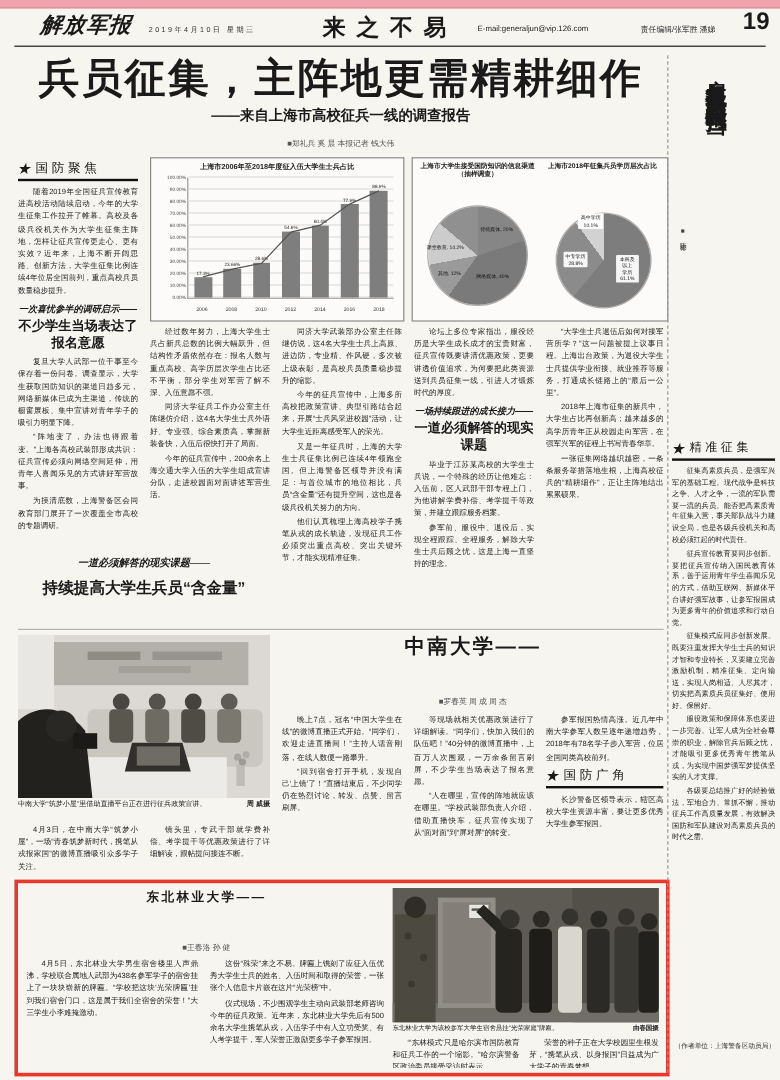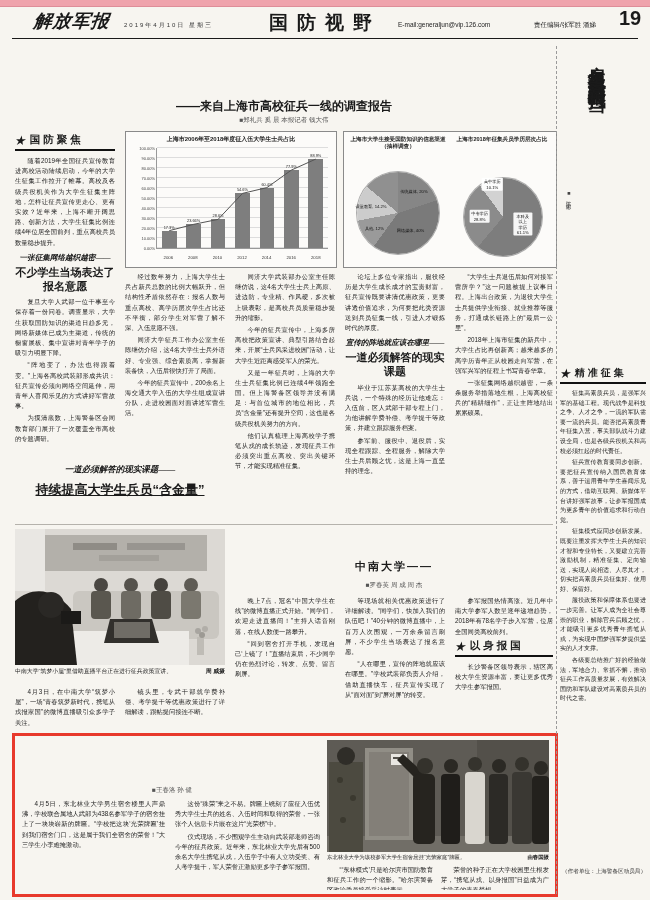--- a/index.html
+++ b/index.html
@@ -12,21 +12,21 @@
         font-weight:bold;font-style:italic;font-size:18px;letter-spacing:1px;transform:skewX(-6deg);}
   .hdate{position:absolute;left:124px;top:21px;font-size:6px;letter-spacing:2px;color:#333;}
   .hsection{position:absolute;left:50%;transform:translateX(-50%);top:10px;font-size:19px;font-weight:bold;letter-spacing:9px;}
   .hemail{position:absolute;left:398px;top:21px;font-size:6.5px;color:#222;}
   .heditor{position:absolute;left:534px;top:21px;font-size:6.5px;color:#222;}
   .hpage{position:absolute;left:619px;top:7px;font-size:20px;font-weight:bold;}
   .hrule{position:absolute;left:12px;top:38px;width:626px;height:0;border-top:1.5px solid #1a1a1a;}
   
   .lead-hl{position:absolute;left:15px;top:46px;width:538px;margin:0;text-align:center;
            font-size:34px;font-weight:bold;letter-spacing:2px;line-height:1.2;}
-  .lead-deck{position:absolute;left:15px;top:98px;width:538px;text-align:center;font-size:12px;font-weight:bold;}
+  .lead-deck{position:absolute;left:15px;top:88px;width:538px;text-align:center;font-size:12px;font-weight:bold;}
   .lead-by{position:absolute;left:15px;top:116px;width:538px;text-align:center;font-size:6.5px;color:#555;}
   
   .chartbox{position:absolute;border:1px solid #8a8a8a;background:#fcfbf9;}
   #barbox{left:125px;top:131px;width:210px;height:135px;}
   #piebox{left:343px;top:131px;width:212px;height:135px;}
   .ctitle{position:absolute;left:0;top:3px;width:100%;text-align:center;font-size:6px;font-weight:bold;color:#222;}
   #barplot{position:absolute;left:30px;top:16px;right:8px;bottom:18px;border-left:1px solid #999;border-bottom:1px solid #999;}
   .gline{position:absolute;left:0;right:0;height:0;border-top:1px solid #ddd;}
   .gylab{position:absolute;left:-28px;width:26px;text-align:right;font-size:4px;color:#444;transform:translateY(-50%);}
   .barcell{position:absolute;bottom:0;}
@@ -48,32 +48,32 @@
   #c1{left:15px;top:131px;width:100px;height:327px;}
   #c2{left:125px;top:272px;width:100px;height:186px;}
   #c3{left:235px;top:272px;width:100px;height:248px;}
   #c4{left:345px;top:272px;width:100px;height:248px;}
   #c5{left:455px;top:272px;width:98px;height:248px;}
   .bp{font-size:6.3px;line-height:1.62;text-align:justify;text-indent:2em;margin:0 0 2px;color:#222;}
   .sub-i{font-size:7.6px;font-weight:bold;font-style:italic;text-align:center;margin:5px 0 2px;}
   .sub-b{font-size:11px;font-weight:bold;text-align:center;line-height:1.3;margin:1px 0 4px;}
   .spansub{position:absolute;left:15px;top:459px;width:210px;height:58px;text-align:center;overflow:hidden;}
   .spansub .sub-i{font-size:8.5px;font-family:Liberation Serif, serif;}
-  .spansub .sub-b{font-size:13px;margin-top:6px;text-decoration:underline;}
+  .spansub .sub-b{font-size:13px;margin-top:6px;}
   .badge{display:flex;align-items:flex-end;gap:3px;border-bottom:2px solid #111;padding-bottom:2px;margin:2px 0 5px;}
   .badge .star{font-size:13px;line-height:1;transform:skewX(-12deg);}
-  .badge .blabel{font-size:10.5px;font-weight:bold;letter-spacing:3px;}
+  .badge .blabel{font-size:10.5px;font-weight:normal;letter-spacing:3px;}
   .midrule{position:absolute;left:15px;top:524px;width:538px;border-top:1px solid #b5b2ac;}
   
   .photo{position:absolute;display:block;}
   .cap{position:absolute;font-size:5.9px;line-height:1.35;color:#222;}
   .cap .credit{float:right;font-weight:bold;margin-left:4px;}
   
   .kicker{position:absolute;text-align:center;font-weight:bold;}
-  #midkicker{left:235px;top:559px;width:318px;font-size:11px;letter-spacing:2px;}
+  #midkicker{left:235px;top:527px;width:318px;font-size:17px;letter-spacing:2px;}
   #midhl{position:absolute;left:235px;top:545px;width:318px;text-align:center;font-size:23px;font-weight:bold;letter-spacing:2px;margin:0;}
   #midby{position:absolute;left:235px;top:581px;width:318px;text-align:center;font-size:6.5px;color:#555;}
   #m1{left:235px;top:596px;width:100px;height:134px;}
   #m2{left:345px;top:596px;width:100px;height:134px;}
   #m3{left:455px;top:596px;width:98px;height:134px;}
   
   .redbox{position:absolute;left:12px;top:733px;width:540px;height:158px;border:3.5px solid #e8392c;}
   #bkicker{left:22px;top:741px;width:300px;font-size:10.5px;letter-spacing:2px;}
   #bhl{position:absolute;left:20px;top:754px;width:302px;text-align:center;font-size:21px;font-weight:bold;letter-spacing:1px;margin:0;}
   #bby{position:absolute;left:22px;top:786px;width:300px;text-align:center;font-size:6.5px;color:#555;}
@@ -93,26 +93,27 @@
 </style>
 </head>
 <body>
 
 <div class="page">
 
   <div class="topstrip" style="background: rgb(239, 163, 172);"></div>
 
   <div class="logo">解放军报</div>
   <div class="hdate">2019年4月10日 星期三</div>
-  <div class="hsection">国防视野</div>
+  <div class="hsection">来之不易</div>
   <div class="hemail">E-mail:generaljun@vip.126.com</div>
   <div class="heditor">责任编辑/张军胜 潘娣</div>
   <div class="hpage">19</div>
   <div class="hrule"></div>
 
+  <h1 class="lead-hl">兵员征集，主阵地更需精耕细作</h1>
   <div class="lead-deck">——来自上海市高校征兵一线的调查报告</div>
   <div class="lead-by">■郑礼兵 奚 晨 本报记者 钱大伟</div>
 
   <div class="chartbox" id="barbox">
     <div class="ctitle">上海市2006年至2018年度征入伍大学生士兵占比</div>
     <div id="barplot">
         <div class="gline" style="bottom: 0%;">
           <span class="gylab">0.00%</span>
         </div>
         <div class="gline" style="bottom: 10%;">
@@ -210,21 +211,21 @@
 10.1%</span>
       </div>
   </div>
 
   <div class="col" id="c1">
       <div class="badge">
         <span class="star">★</span>
         <span class="blabel">国防聚焦</span>
       </div>
       <p class="bp">随着2019年全国征兵宣传教育进高校活动陆续启动，今年的大学生征集工作拉开了帷幕。高校及各级兵役机关作为大学生征集主阵地，怎样让征兵宣传更走心、更有实效？近年来，上海不断开阔思路、创新方法，大学生征集比例连续4年位居全国前列，重点高校兵员数量稳步提升。</p>
-      <div class="sub-i">一张征集网络越织越密——</div>
+      <div class="sub-i">一次喜忧参半的调研启示——</div>
       <div class="sub-b">不少学生当场表达了报名意愿</div>
       <p class="bp">复旦大学人武部一位干事至今保存着一份问卷。调查显示，大学生获取国防知识的渠道日趋多元，网络新媒体已成为主渠道，传统的橱窗展板、集中宣讲对青年学子的吸引力明显下降。</p>
       <p class="bp">“阵地变了，办法也得跟着变。”上海各高校武装部形成共识：征兵宣传必须向网络空间延伸，用青年人喜闻乐见的方式讲好军营故事。</p>
       <p class="bp">为摸清底数，上海警备区会同教育部门展开了一次覆盖全市高校的专题调研。</p>
     </div>
   <div class="col" id="c2">
       <p class="bp">经过数年努力，上海大学生士兵占新兵总数的比例大幅跃升，但结构性矛盾依然存在：报名人数与重点高校、高学历层次学生占比还不平衡，部分学生对军营了解不深、入伍意愿不强。</p>
       <p class="bp">同济大学征兵工作办公室主任陈继仿介绍，这4名大学生士兵外语好、专业强、综合素质高，掌握新装备快，入伍后很快打开了局面。</p>
       <p class="bp">今年的征兵宣传中，200余名上海交通大学入伍的大学生组成宣讲分队，走进校园面对面讲述军营生活。</p>
     </div>
@@ -233,21 +234,21 @@
     <div class="sub-b">持续提高大学生兵员“含金量”</div>
   </div>
   <div class="col" id="c3">
       <p class="bp">同济大学武装部办公室主任陈继仿说，这4名大学生士兵上高原、进边防，专业精、作风硬，多次被上级表彰，是高校兵员质量稳步提升的缩影。</p>
       <p class="bp">今年的征兵宣传中，上海多所高校把政策宣讲、典型引路结合起来，开展“士兵风采进校园”活动，让大学生近距离感受军人的荣光。</p>
       <p class="bp">又是一年征兵时，上海的大学生士兵征集比例已连续4年领跑全国。但上海警备区领导并没有满足：与首位城市的地位相比，兵员“含金量”还有提升空间，这也是各级兵役机关努力的方向。</p>
       <p class="bp">他们认真梳理上海高校学子携笔从戎的成长轨迹，发现征兵工作必须突出重点高校、突出关键环节，才能实现精准征集。</p>
     </div>
   <div class="col" id="c4">
       <p class="bp">论坛上多位专家指出，服役经历是大学生成长成才的宝贵财富，征兵宣传既要讲清优惠政策，更要讲透价值追求，为何要把此类资源送到兵员征集一线，引进人才锻炼时代的厚度。</p>
-      <div class="sub-i">宣传的阵地就应该在哪里——</div>
+      <div class="sub-i">一场持续跟进的成长接力——</div>
       <div class="sub-b">一道必须解答的现实课题</div>
       <p class="bp">毕业于江苏某高校的大学生士兵说，一个特殊的经历让他难忘：入伍前，区人武部干部专程上门，为他讲解学费补偿、考学提干等政策，并建立跟踪服务档案。</p>
       <p class="bp">参军前、服役中、退役后，实现全程跟踪、全程服务，解除大学生士兵后顾之忧，这是上海一直坚持的理念。</p>
     </div>
   <div class="col" id="c5">
       <p class="bp">“大学生士兵退伍后如何对接军营所学？”这一问题被提上议事日程。上海出台政策，为退役大学生士兵提供学业衔接、就业推荐等服务，打通成长链路上的“最后一公里”。</p>
       <p class="bp">2018年上海市征集的新兵中，大学生占比再创新高；越来越多的高学历青年正从校园走向军营，在强军兴军的征程上书写青春华章。</p>
       <p class="bp">一张征集网络越织越密，一条条服务举措落地生根，上海高校征兵的“精耕细作”，正让主阵地结出累累硕果。</p>
     </div>
 
@@ -297,26 +298,27 @@
       <p class="bp">“回到宿舍打开手机，发现自己‘上镜’了！”直播结束后，不少同学仍在热烈讨论，转发、点赞、留言刷屏。</p>
     </div>
   <div class="col" id="m2">
       <p class="bp">等现场就相关优惠政策进行了详细解读。“同学们，快加入我们的队伍吧！”40分钟的微博直播中，上百万人次围观，一万余条留言刷屏，不少学生当场表达了报名意愿。</p>
       <p class="bp">“人在哪里，宣传的阵地就应该在哪里。”学校武装部负责人介绍，借助直播快车，征兵宣传实现了从“面对面”到“屏对屏”的转变。</p>
     </div>
   <div class="col" id="m3">
       <p class="bp">参军报国热情高涨。近几年中南大学参军人数呈逐年递增趋势，2018年有78名学子步入军营，位居全国同类高校前列。</p>
       <div class="badge">
         <span class="star">★</span>
-        <span class="blabel">以身报国</span>
+        <span class="blabel">国防广角</span>
       </div>
       <p class="bp">长沙警备区领导表示，辖区高校大学生资源丰富，要让更多优秀大学生参军报国。</p>
     </div>
 
   <div class="redbox" style="border-color: rgb(232, 57, 44);"></div>
+  <div class="kicker" id="bkicker">东北林业大学——</div>
   <div id="bby">■王春洛 孙 健</div>
   <div class="col" id="r1">
       <p class="bp">4月5日，东北林业大学男生宿舍楼里人声鼎沸，学校联合属地人武部为438名参军学子的宿舍挂上了一块块崭新的牌匾。“学校把这块‘光荣牌匾’挂到我们宿舍门口，这是属于我们全宿舍的荣誉！”大三学生小李难掩激动。</p>
     </div>
   <div class="col" id="r2">
       <p class="bp">这份“殊荣”来之不易。牌匾上镌刻了应征入伍优秀大学生士兵的姓名、入伍时间和取得的荣誉，一张张个人信息卡片嵌在这片“光荣榜”中。</p>
       <p class="bp">仪式现场，不少围观学生主动向武装部老师咨询今年的征兵政策。近年来，东北林业大学先后有500余名大学生携笔从戎，入伍学子中有人立功受奖、有人考学提干，军人荣誉正激励更多学子参军报国。</p>
     </div>
 
   <svg class="photo" style="left:327px;top:740px;" width="222" height="112" viewBox="0 0 222 112">

